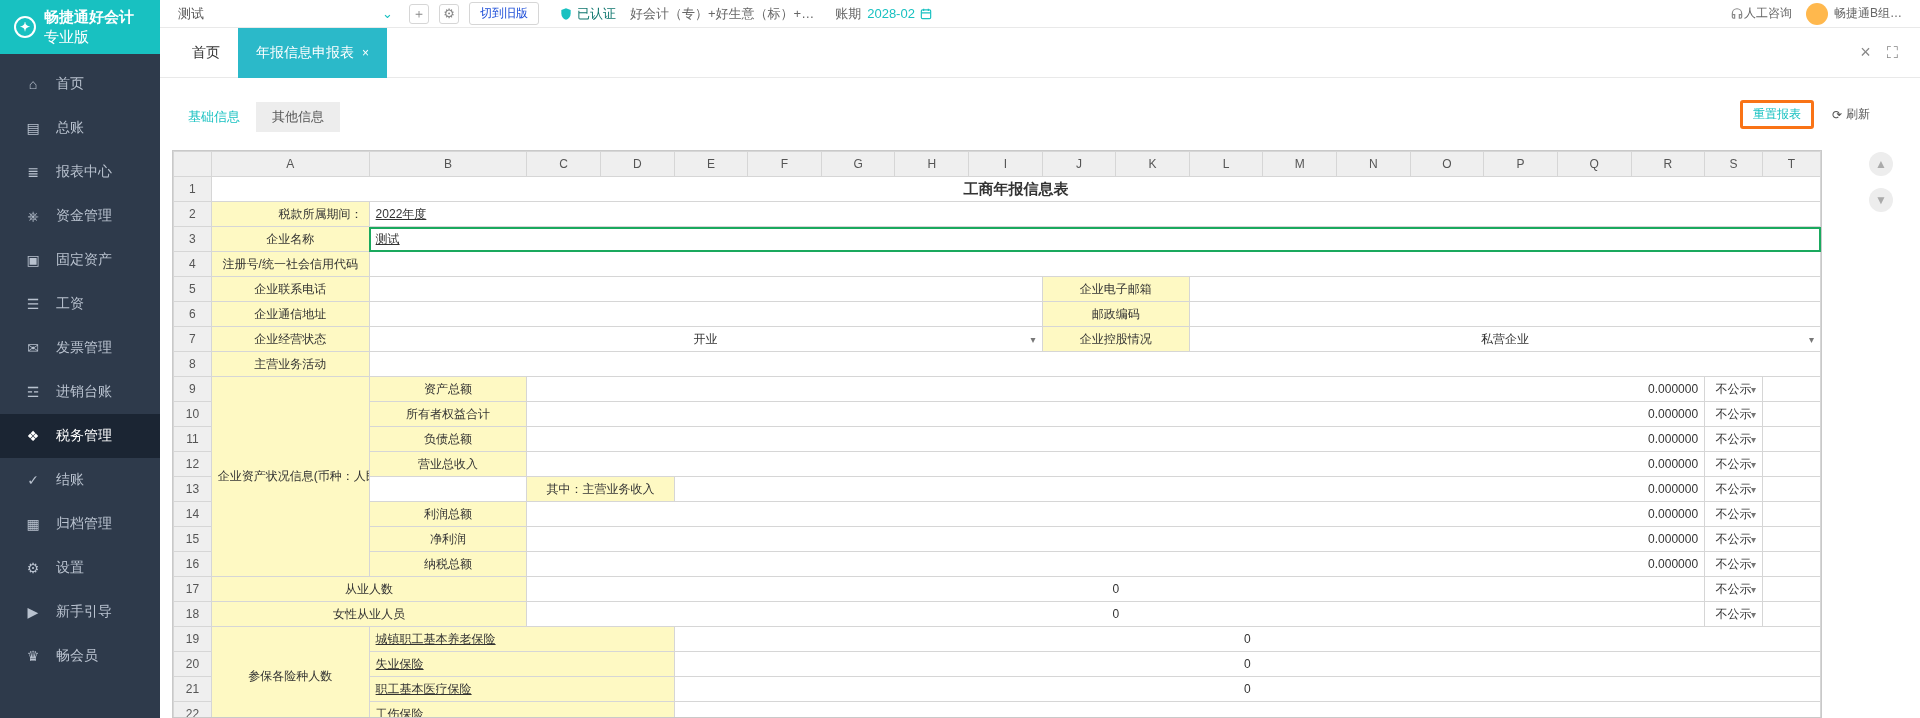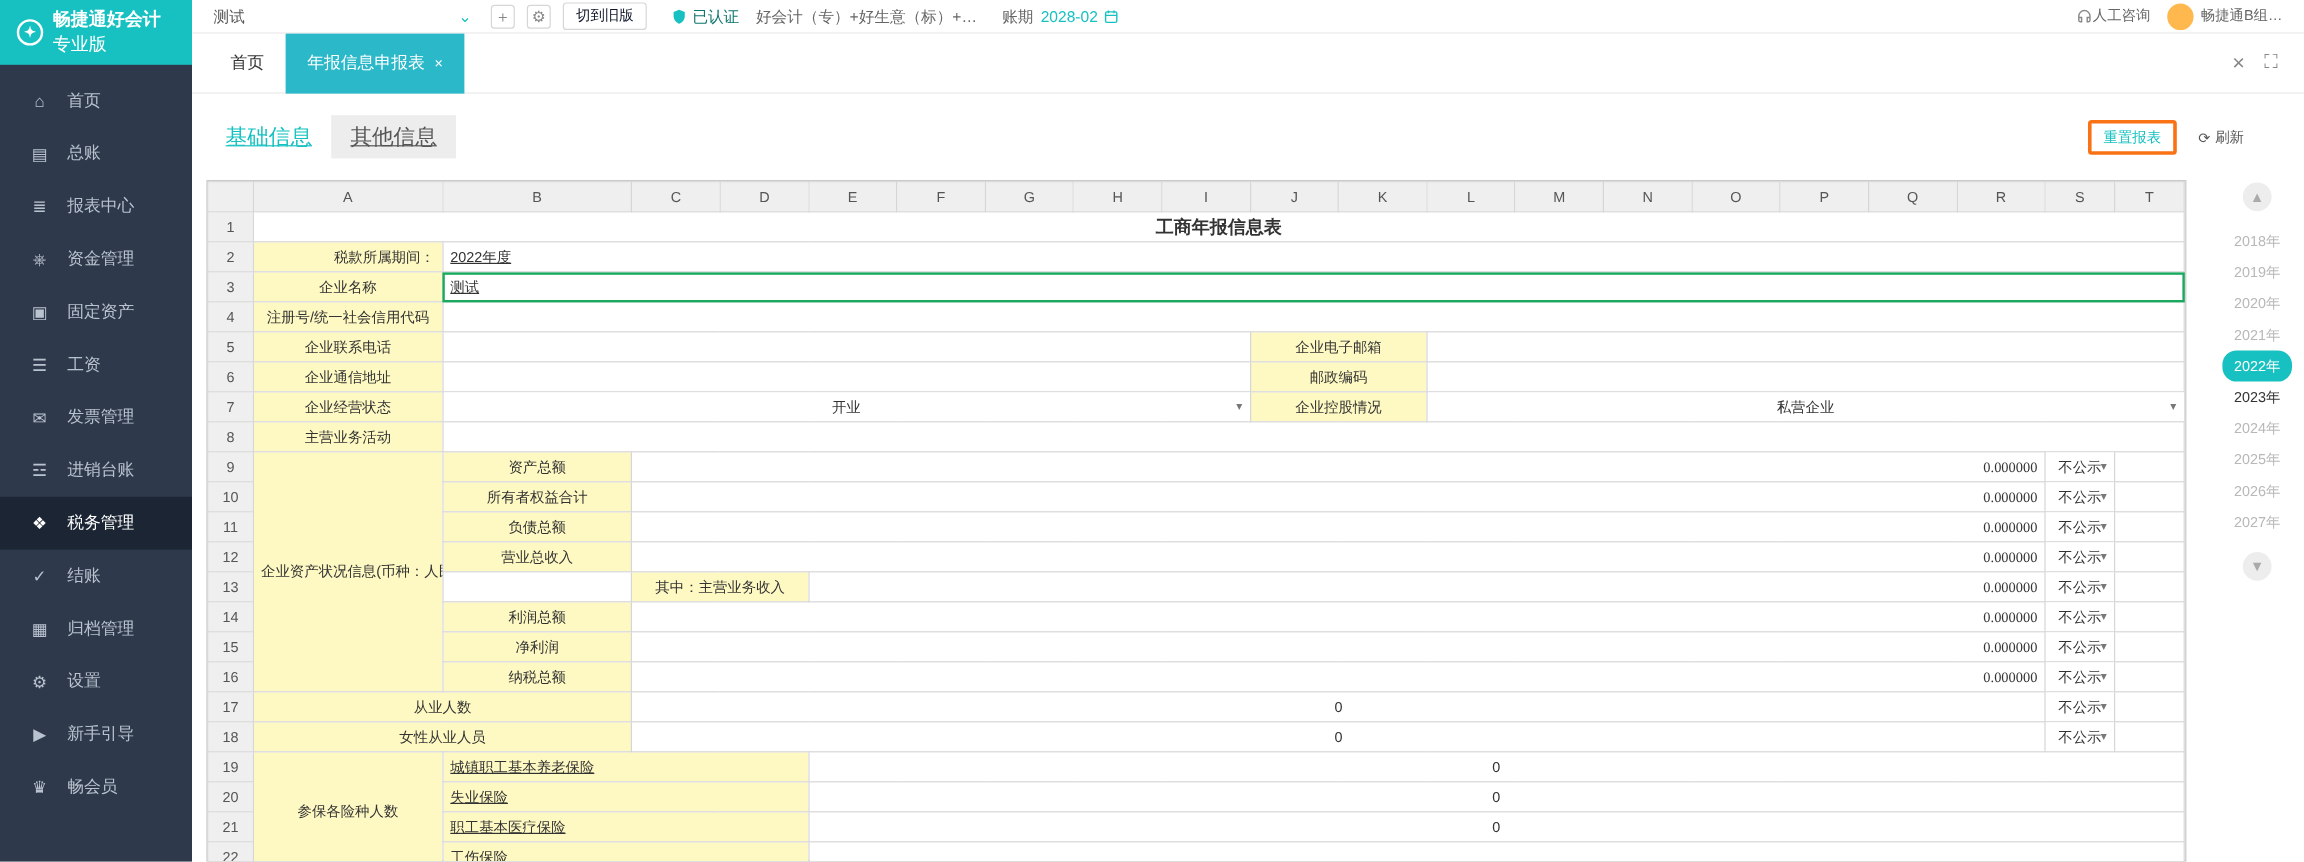--- a/index.html
+++ b/index.html
@@ -15,51 +15,51 @@
 .side-item { height:44px; display:flex; align-items:center; padding-left:24px; font-size:14px; cursor:pointer; }
 .side-item.active { background:#1b2533; color:#fff; }
 .side-icon { width:18px; height:18px; margin-right:14px; display:inline-flex; align-items:center; justify-content:center; }
 
 
 .topbar { position:absolute; left:160px; top:0; right:0; height:28px; display:flex; align-items:center; padding:0 18px; font-size:13px; color:#4a4a4a; border-bottom:1px solid #e9e9e9; }
 .tb-company { width:215px; display:flex; align-items:center; color:#555; }
 .tb-dd { margin-left:auto; color:#18c1c1; }
 .tb-spacer8 { width:16px; }
 .tb-iconbtn { width:20px; height:20px; border:1px solid #d6d6d6; border-radius:3px; display:inline-flex; align-items:center; justify-content:center; color:#888; margin-right:10px; cursor:pointer; font-size:13px; }
-.tb-switch { border:1px solid #d6d6d6; border-radius:3px; padding:2px 10px; font-size:12px; color:#0f172a; cursor:pointer; margin-right:20px; }
+.tb-switch { border:1px solid #d6d6d6; border-radius:3px; padding:2px 10px; font-size:12px; color:#1d4ed8; cursor:pointer; margin-right:20px; }
 .tb-verify { color:#0f766e; display:inline-flex; align-items:center; margin-right:14px; }
 .tb-verify svg{margin-right:4px;}
 .tb-pkg { color:#666; margin-right:21px; }
 .tb-period { color:#666; margin-right:6px; }
 .tb-period-val { color:#18c1c1; display:inline-flex; align-items:center; }
 .tb-right { margin-left:auto; display:flex; align-items:center; gap:14px; font-size:12px; color:#666; }
 .tb-avatar { width:22px; height:22px; border-radius:50%; background:#ffb84d; display:inline-block; }
 
 .tabstrip { position:absolute; left:160px; top:28px; right:0; height:50px; display:flex; align-items:center; padding-left:14px; border-bottom:1px solid #e9e9e9; }
 .main-tab { padding:0 18px; height:50px; display:flex; align-items:center; font-size:14px; color:#333; cursor:pointer; }
 .main-tab.active { background:#2bb9c9; color:#fff; position:relative; }
 .main-tab .close-x { margin-left:8px; font-size:12px; }
 .tabstrip-right { margin-left:auto; display:flex; align-items:center; gap:16px; padding-right:22px; color:#888; }
 
 .subtab-row { position:absolute; left:172px; top:104px; right:50px; height:28px; display:flex; align-items:flex-end; }
-.sub-tab { padding:6px 16px; font-size:18px; color:#555; background:#ededed; cursor:pointer;text-decoration:underline; }
+.sub-tab { padding:6px 16px; font-size:13px; color:#555; background:#ededed; cursor:pointer; }
 .sub-tab.active { color:#18c1c1; background:#fff; }
 .sub-actions { margin-left:auto; display:flex; align-items:center; gap:18px; margin-bottom:3px; }
 .btn-reset { border:3px solid #f97316; color:#18c1c1; border-radius:3px; padding:3px 10px; font-size:12px; cursor:pointer; }
 .btn-refresh { color:#555; font-size:12px; cursor:pointer; display:inline-flex; align-items:center; gap:4px; }
 
 
 .sheet-wrap { position:absolute; left:172px; top:150px; width:1650px; bottom:0; overflow:auto; border:1px solid #c9c9c9; }
 table.sheet { border-collapse:collapse; table-layout:fixed; font-size:12px; color:#333; width:100%; }
 .sheet th, .sheet td { border:1px solid #d6d6d6; height:25px; padding:0 6px; text-align:center; background:#fff; overflow:hidden; white-space:nowrap; }
 .sheet thead th { background:#efefef; font-weight:400; color:#555; }
 .sheet .rowhead { background:#efefef; width:36px; color:#555; }
 .sheet .lbl { background:#fef9c3; }
 .sheet td.left { text-align:left;text-decoration:underline; }
-.sheet td.right { text-align:right;font-family:Liberation Serif, serif; }
+.sheet td.right { text-align:right; }
 .sheet td.hasdd { position:relative; }
 .sheet td.hasdd:after { content:"▾"; position:absolute; right:6px; top:50%; transform:translateY(-50%); color:#777; font-size:10px; }
 .title-cell { font-size:15px; font-weight:600; text-align:center; }
 .sel-cell { outline:2px solid #1aa95e; outline-offset:-2px; text-align:left !important; }
 .colA{width:150px;} .colB{width:150px;} .colC{width:70px;} .colD{width:70px;} .colE{width:70px;}
 .colF{width:70px;} .colG{width:70px;} .colH{width:70px;} .colI{width:70px;} .colJ{width:70px;}
 .colK{width:70px;} .colL{width:70px;} .colM{width:70px;} .colN{width:70px;} .colO{width:70px;}
 .colP{width:70px;} .colQ{width:70px;} .colR{width:70px;} .colS{width:55px;} .colT{width:55px;}
 
 
@@ -409,26 +409,14 @@
           <td class="rowhead">22</td>
         <td class="lbl left" colspan="3">工伤保险</td>
         <td colspan="16"></td>
         </tr>
   </tbody>
 </table>
 </div>
 
 <div class="year-rail">
   <div class="arrow">▲</div>
-  <div id="year-list">
-      <div class="yr">2018年</div>
-      <div class="yr">2019年</div>
-      <div class="yr">2020年</div>
-      <div class="yr">2021年</div>
-      <div class="yr on">2022年</div>
-      <div class="yr enabled">2023年</div>
-      <div class="yr">2024年</div>
-      <div class="yr">2025年</div>
-      <div class="yr">2026年</div>
-      <div class="yr">2027年</div>
-    </div>
   <div class="arrow down">▼</div>
 </div>
 
 </body></html>

